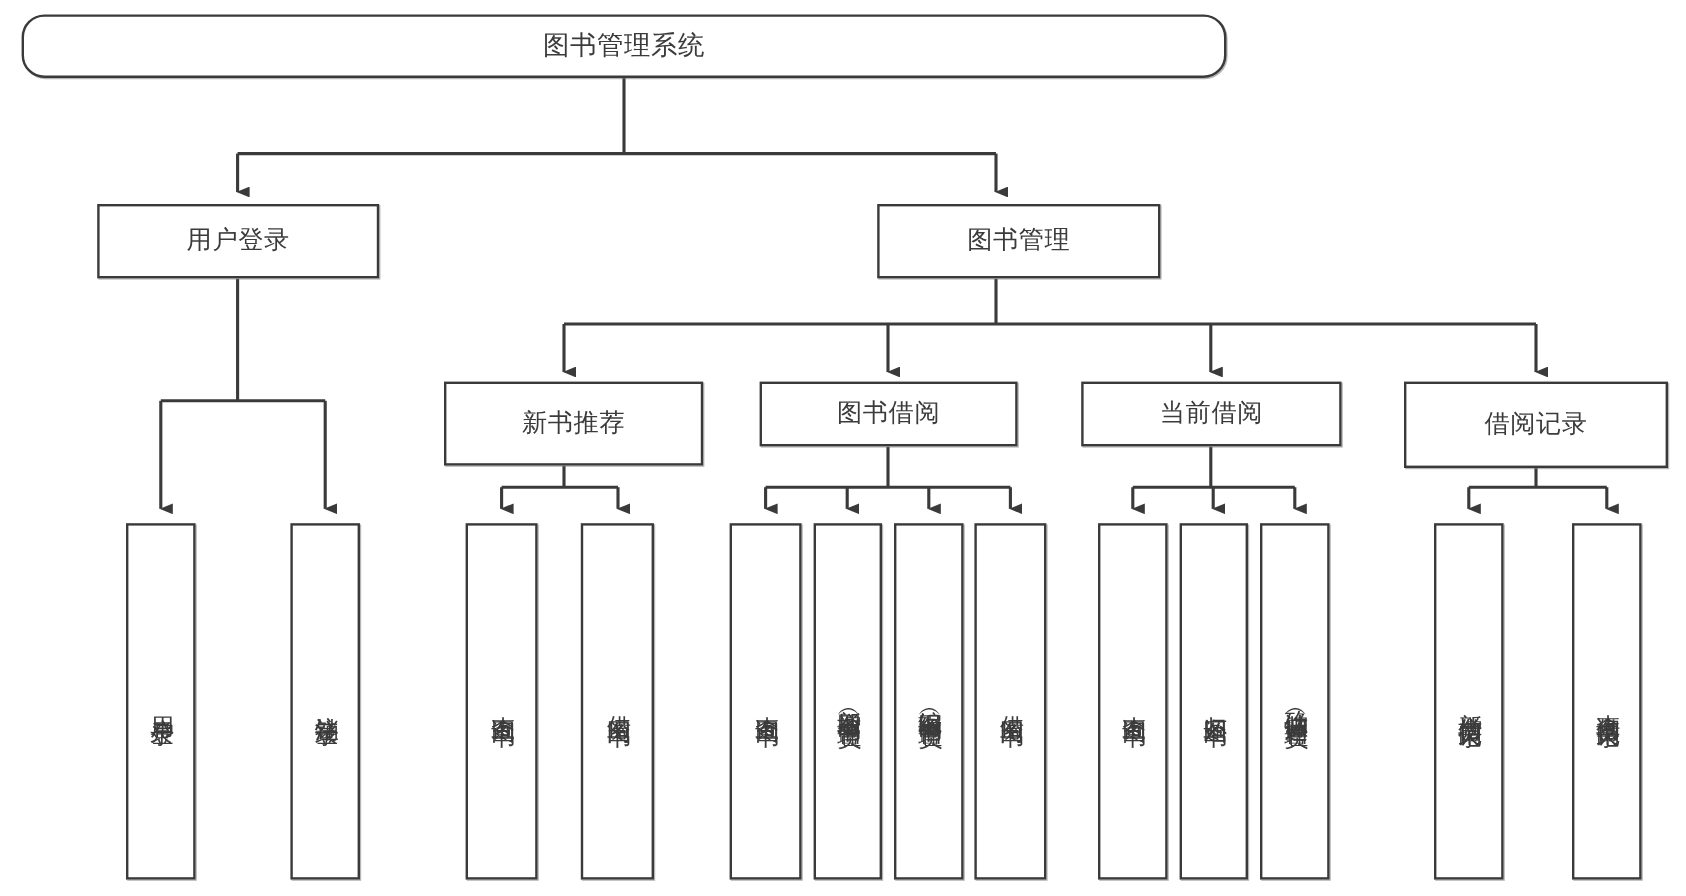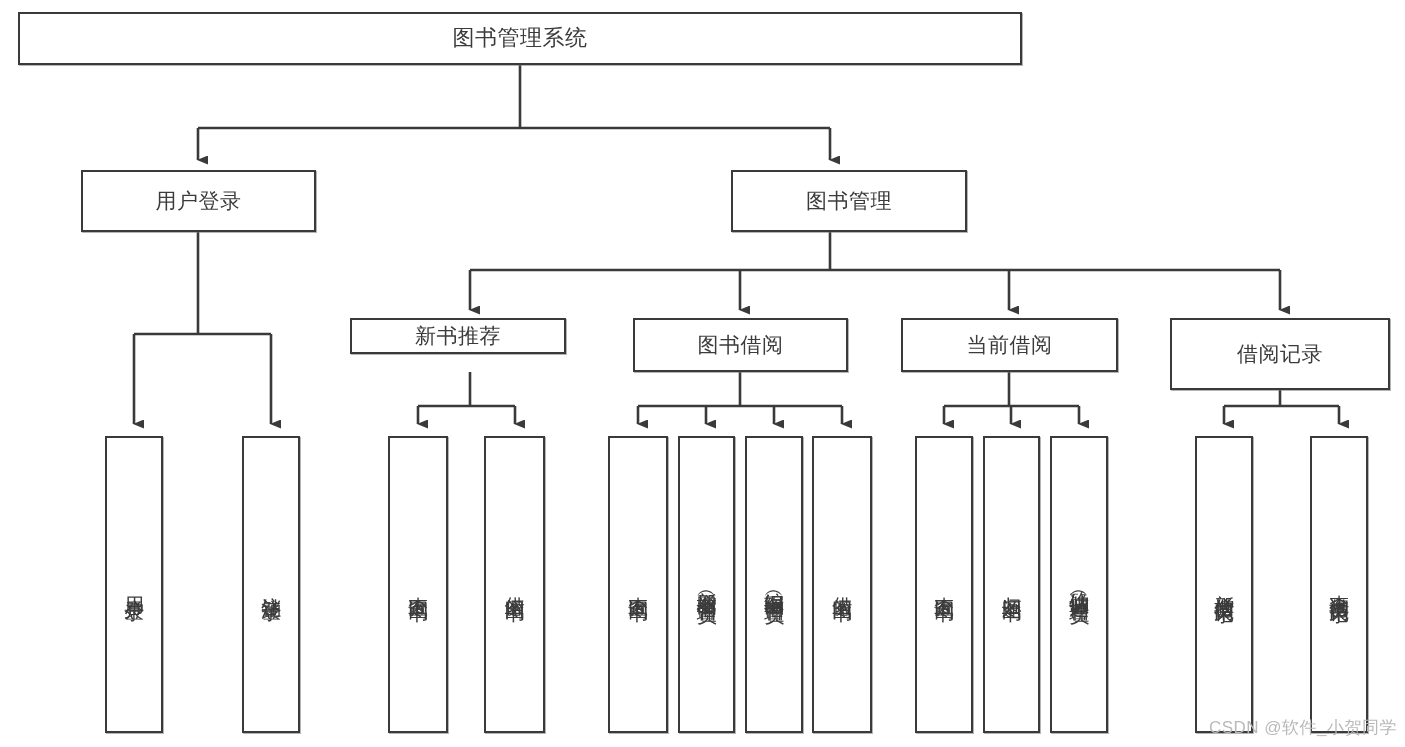--- a/index.html
+++ b/index.html
@@ -120,32 +120,32 @@
       <path d="M1011,406 L1011,424" marker-end="url(#arrowhead)"></path>
       <path d="M1079,406 L1079,424" marker-end="url(#arrowhead)"></path>
 
       <path d="M1280,372 L1280,406"></path>
       <path d="M1224,406 L1339,406"></path>
       <path d="M1224,406 L1224,424" marker-end="url(#arrowhead)"></path>
       <path d="M1339,406 L1339,424" marker-end="url(#arrowhead)"></path>
     </g>
   </svg>
 
-  <div class="node h root" style="left:18px; top:12px; width:1004px; height:53px;">
+  <div class="node h root" style="left:18px; top:12px; width:1004px; height:53px;border-radius:19px;">
     <span class="label">图书管理系统</span>
   </div>
 
   <div class="node h" style="left:81px; top:170px; width:235px; height:62px;">
     <span class="label">用户登录</span>
   </div>
   <div class="node h" style="left:711px; top:170px; width:236px; height:62px;margin-left:20px;">
     <span class="label">图书管理</span>
   </div>
 
-  <div class="node h" style="left:350px; top:318px; width:216px; height:36px;">
+  <div class="node h" style="left:370px; top:318px; width:216px; height:70px;">
     <span class="label">新书推荐</span>
   </div>
   <div class="node h" style="left:633px; top:318px; width:215px; height:54px;">
     <span class="label">图书借阅</span>
   </div>
   <div class="node h" style="left:901px; top:318px; width:217px; height:54px;">
     <span class="label">当前借阅</span>
   </div>
   <div class="node h" style="left:1170px; top:318px; width:220px; height:72px;">
     <span class="label">借阅记录</span>
@@ -188,15 +188,14 @@
     <span class="label">确认归还（管理员）</span>
   </div>
 
   <div class="node v" style="left:1195px; top:436px; width:58px; height:297px;">
     <span class="label">新增借阅记录</span>
   </div>
   <div class="node v" style="left:1310px; top:436px; width:58px; height:297px;">
     <span class="label">查询借阅记录</span>
   </div>
 
-  <div id="watermark">CSDN @软件_小贺同学</div>
 
 </div>
 
 </body></html>

